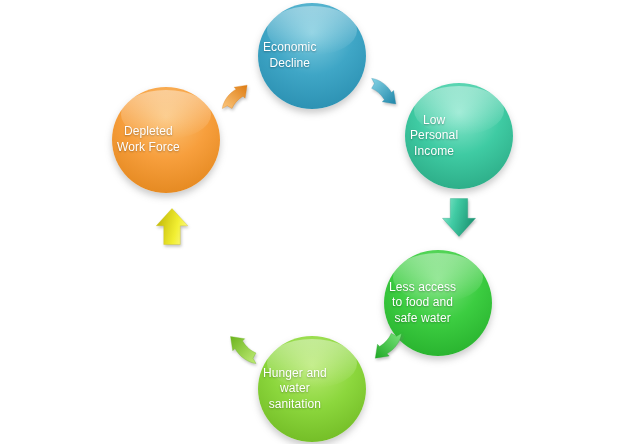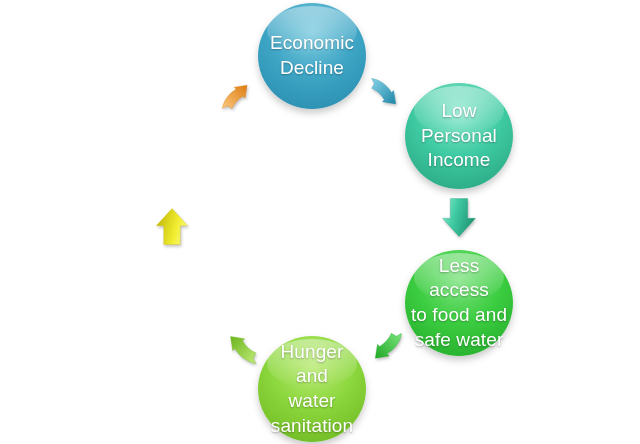--- a/index.html
+++ b/index.html
@@ -14,24 +14,23 @@
   }
 
   
   .node {
     position: absolute;
     width: 108px;
     height: 106px;
     border-radius: 50%;
     display: flex;
     align-items: center;
-    justify-content: center;
     text-align: center;
     color: #ffffff;
-    font-size: 19px;
+    font-size: 12px;
     line-height: 1.3;
     font-weight: 400;
     letter-spacing: 0.1px;
     text-shadow: 0 1px 2px rgba(0,0,0,0.30);
     box-shadow: 0 4px 7px rgba(115,115,115,0.38);
   }
   .node::before {            
     content: "";
     position: absolute;
     left: 8%;
@@ -46,21 +45,21 @@
 
   .c-blue   { background: radial-gradient(circle at 50% 28%, #7fccdf 0%, #3fa6c6 45%, #2488aa 100%); }
   .c-teal   { background: radial-gradient(circle at 50% 28%, #8fe8cf 0%, #3fcba3 45%, #25a07c 100%); }
   .c-green  { background: radial-gradient(circle at 50% 28%, #7fe381 0%, #3ccd41 45%, #21a827 100%); }
   .c-lime   { background: radial-gradient(circle at 50% 28%, #b9ea75 0%, #8cd73d 45%, #69b21d 100%); }
   .c-yellow { background: radial-gradient(circle at 50% 28%, #faf98f 0%, #f3f135 45%, #d2ca10 100%); }
   .c-orange { background: radial-gradient(circle at 50% 28%, #fbc378 0%, #f79f3d 45%, #dd8015 100%); }
 
   .n1 { left: 258px; top: 3px;   }   
   .n2 { left: 405px; top: 83px;  }   
-  .n3 { left: 405px; top: 250px; }   
+  .n3 { left: 384px; top: 250px; }   
   .n4 { left: 258px; top: 336px; }   
   .n5 { left: 112px; top: 251px; }   
   .n6 { left: 112px; top: 87px;  }   
 
   
   .arrow {
     position: absolute;
     filter: drop-shadow(1px 2px 1.5px rgba(120,120,120,0.45));
   }
   .arrow svg { display: block; width: 100%; height: 100%; }
@@ -97,20 +96,24 @@
 safe water</span>
   </div>
 
   <div class="node c-lime n4">
     <span class="node-label">Hunger and
 water
 sanitation</span>
   </div>
 
 
+  <div class="node c-orange n6">
+    <span class="node-label">Depleted
+Work Force</span>
+  </div>
 
   <div class="arrow a1">
     <svg viewBox="0 0 48 48">
       <defs>
         <linearGradient id="g-blue" x1="0" y1="0" x2="1" y2="1">
           <stop offset="0" stop-color="#86d4e6"></stop>
             <stop offset="1" stop-color="#1f86a9"></stop>
         </linearGradient>
       </defs>
       <path d="M 8,2 C 18,3 30,11 36,22 L 39,19 L 42,38 L 23,35 L 26,32 C 21,24 15,19 8,16 L 12,9 Z" fill="url(#g-blue)" stroke="#1f86a9" stroke-width="0.8" stroke-opacity="0.55"></path>

